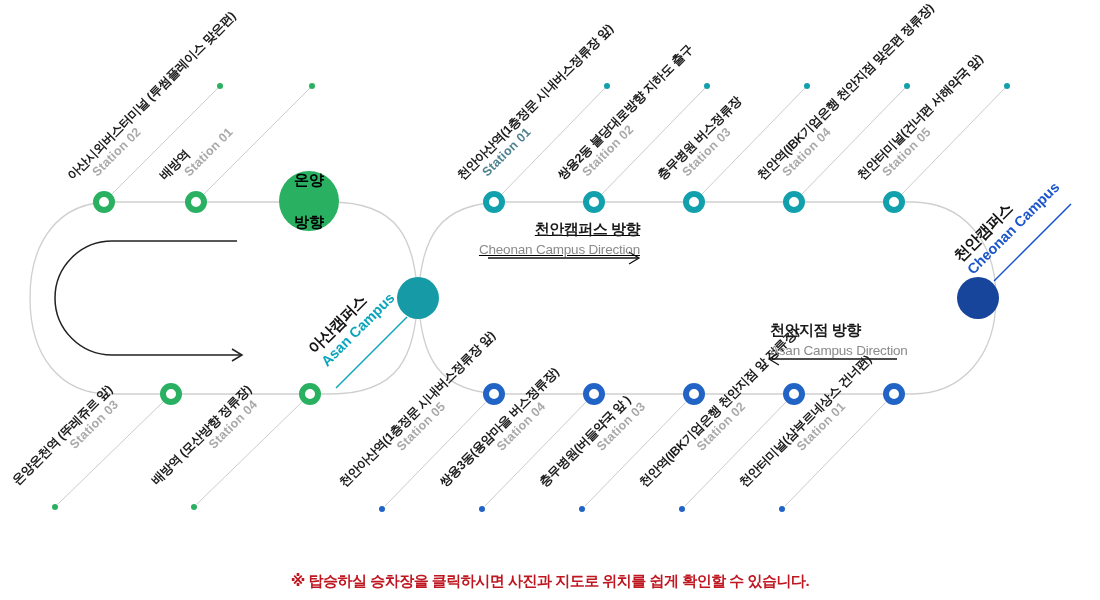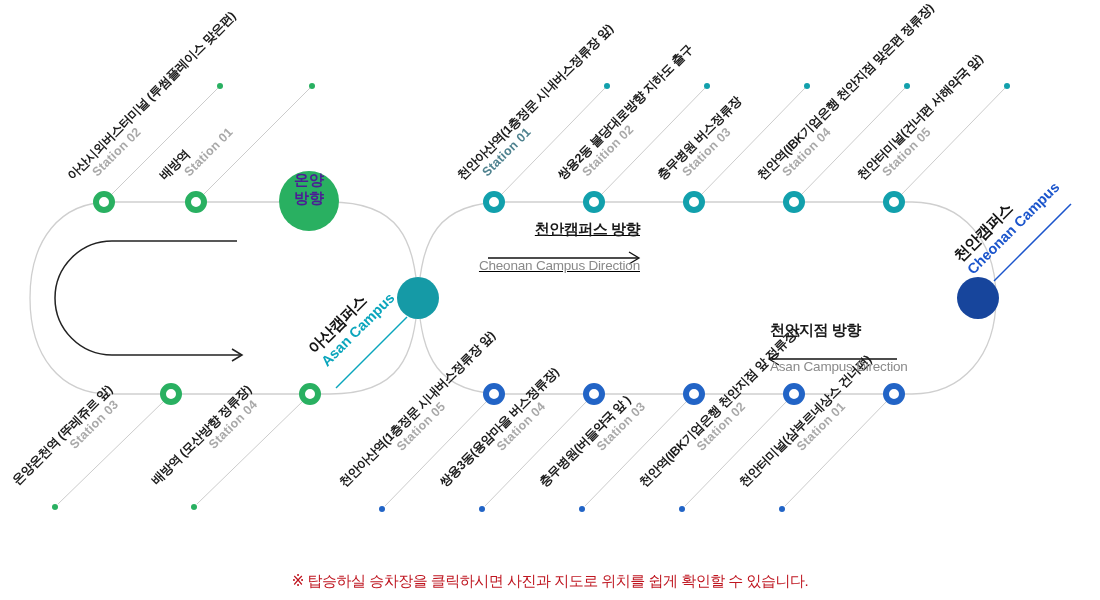--- a/index.html
+++ b/index.html
@@ -15,23 +15,23 @@
   .ring.t { border:6px solid #12a0ac; }
   .ring.b { border:6px solid #2264c6; }
 
   
   .node { position:absolute; width:42px; height:42px; border-radius:50%; }
   .node.asan { background:#159aa6; }
   .node.cheonan { background:#17459c; }
 
   
   .badge { position:absolute; width:60px; height:60px; border-radius:50%;
-           background:#29b061; color:#4c1d95; font-weight:bold; font-size:15px;
+           background:#29b061; color:#000000; font-weight:bold; font-size:15px;
            line-height:18px; display:flex; flex-direction:column;
-           align-items:center; justify-content:flex-start; letter-spacing:0; }
+           align-items:center; justify-content:space-between; letter-spacing:0; }
 
   
   .lbl { position:absolute; width:0; height:0; }
   .lbl .rot { position:absolute; left:0; bottom:0; white-space:nowrap;
               transform:rotate(-45deg); transform-origin:0 100%; cursor:pointer; }
   .lbl .name { font-size:12.5px; font-weight:bold; color:#1c1c1c;
                letter-spacing:-0.4px; line-height:16px; }
   .lbl .num  { font-size:12.5px; font-weight:bold; color:#a9a9a9;
                line-height:15px; padding-left:20px; letter-spacing:0.3px; }
   .lbl.bot .num { padding-left:66px; }
@@ -43,25 +43,25 @@
                transform:rotate(-45deg); transform-origin:0 100%; }
   .clbl .kr { font-size:15.5px; font-weight:800; color:#141414;
               letter-spacing:-0.5px; line-height:19px; }
   .clbl .en { font-size:14.5px; font-weight:bold; line-height:18px; }
   .clbl .en.teal { color:#0aa5bc; }
   .clbl .en.blue { color:#1b55cc; }
 
   
   .dir { position:absolute; }
   .dir .kr { font-size:15px; font-weight:bold; color:#1a1a1a; letter-spacing:-0.5px; }
-  .dir .en { font-size:13.5px; color:#8a8a8a; margin-top:19px; letter-spacing:-0.2px; }
+  .dir .en { font-size:13.5px; color:#8a8a8a; margin-top:3px; letter-spacing:-0.2px; }
   .dir.right { text-align:right;text-decoration:underline; }
 
   .footnote { position:absolute; left:0; top:572px; width:1100px;
-              text-align:center; font-size:15px; font-weight:normal;
+              text-align:center; font-size:15px; font-weight:bold;
               color:#bf1620; letter-spacing:-0.5px; }
 </style>
 </head>
 <body>
 
 <div class="stage">
 
   <svg class="lines" width="1100" height="600" viewBox="0 0 1100 600">
 
     <path d="M418,298 C414,240 400,202 330,202 L110,202 C60,202 30,240 30,298 C30,356 60,394 110,394 L330,394 C400,394 414,356 418,298" fill="none" stroke="#cfcfcf" stroke-width="1.3"></path>

